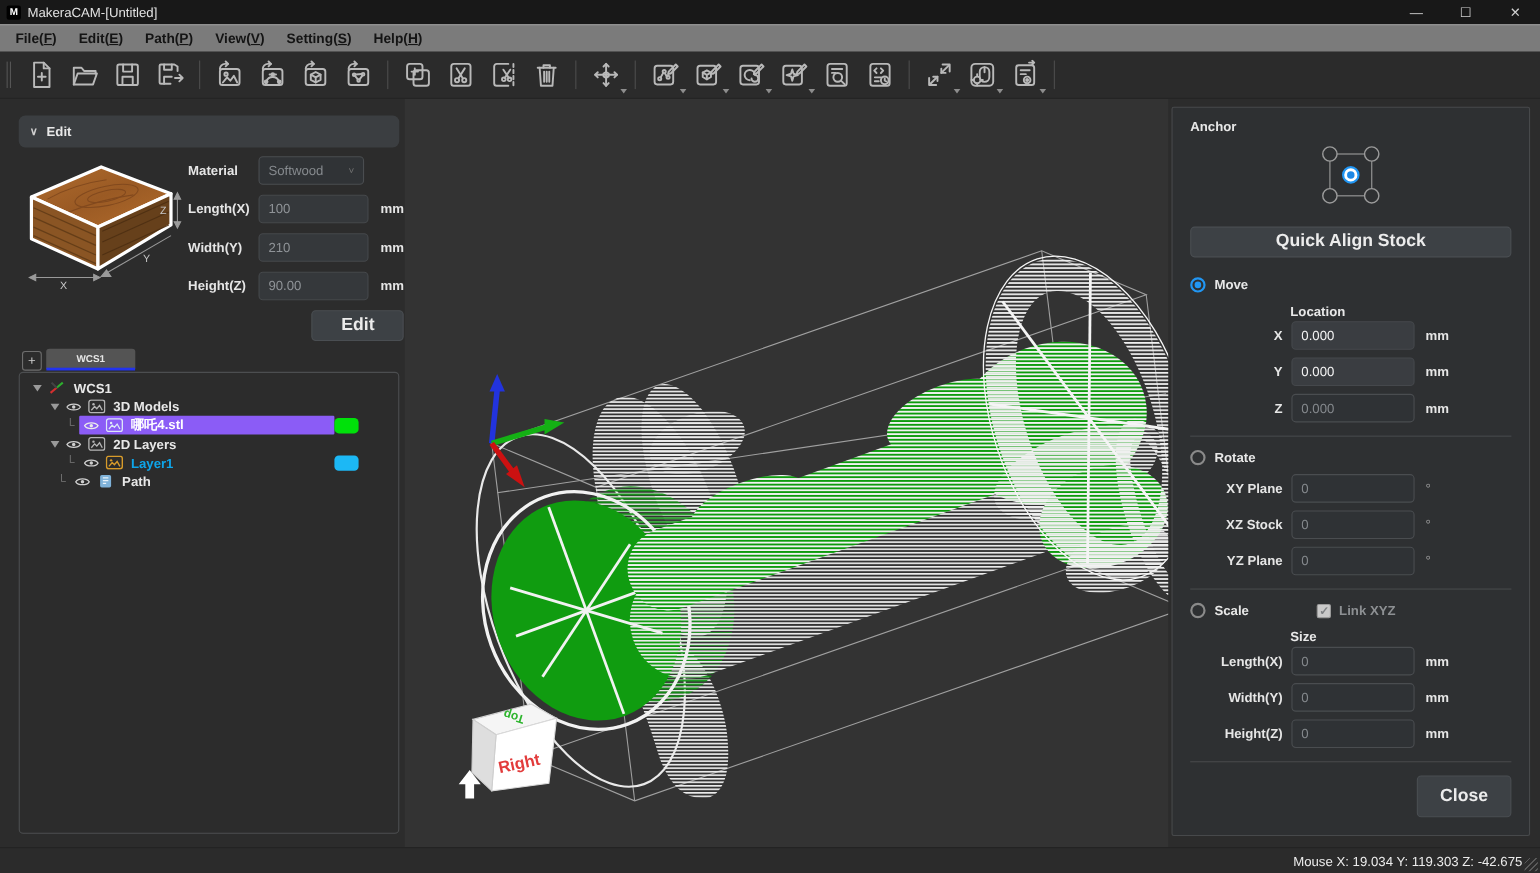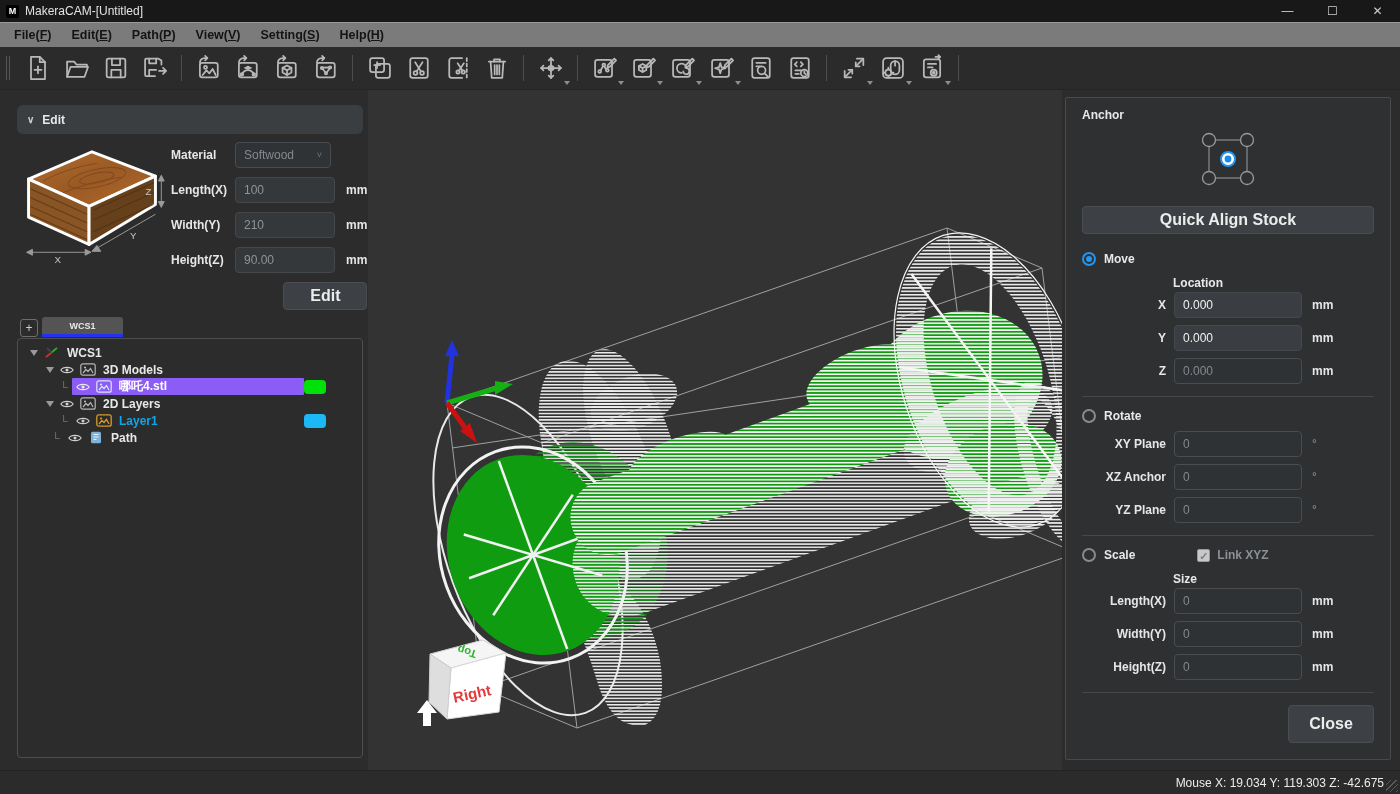--- a/index.html
+++ b/index.html
@@ -69,21 +69,21 @@
 .anchor-widget { display:flex; justify-content:center; margin-top:6px; }
 .qas-btn { width:100%; height:28px; margin-top:12px; }
 .radio-row { display:flex; align-items:center; margin-top:18px; }
 .radio { width:14px; height:14px; border-radius:50%; border:2px solid #8a8a8a; margin-right:8px; position:relative; }
 .radio.on { border-color:#2196f3; }
 .radio.on::after { content:""; position:absolute; left:2px; top:2px; width:6px; height:6px; border-radius:50%; background:#2196f3; }
 .radio-label { font-weight:600; color:#e8e8e8; }
 .group-label { margin:10px 0 2px 91px; font-weight:600; color:#e8e8e8; }
 .prow { display:flex; align-items:center; margin-bottom:7px; }
 .plabel { width:84px; text-align:right; margin-right:8px; font-weight:600; color:#e6e6e6; }
-.pinput { width:128px; height:26px; border-radius:4px; font-size:12px; padding:0 8px; }
+.pinput { width:112px; height:26px; border-radius:4px; font-size:12px; padding:0 8px; }
 .pinput.filled { background:#3a3d41; border:1px solid #45484c; color:#f2f2f2; }
 .pinput.ghost { background:#2f3235; border:1px solid #4a4d50; color:#84888c; }
 .punit { margin-left:10px; font-weight:700; color:#e6e6e6; }
 .punit.deg { font-weight:400; color:#9a9a9a; }
 .rsep { border:none; border-top:1px solid #47494b; margin:12px 0; }
 .link-box { display:flex; align-items:center; margin-left:62px; }
 .cb { width:13px; height:13px; background:#c9c9c9; border:1px solid #9a9a9a; border-radius:2px; color:#7e8184; font-size:11px; line-height:12px; text-align:center; font-weight:700; margin-right:7px; }
 .link-label { color:#8d9093; font-weight:600; }
 .close-btn { display:block; margin-left:auto; margin-top:12px; width:86px; height:38px;text-align:center; }
 
@@ -636,21 +636,21 @@
       <span class="radio"></span>
       <span class="radio-label">Rotate</span>
     </div>
     <div style="height:8px;"></div>
     <div class="prow">
       <span class="plabel">XY Plane</span>
       <input class="pinput ghost" value="0" style="">
       <span class="punit deg">°</span>
     </div>
     <div class="prow">
-      <span class="plabel">XZ Anchor</span>
+      <span class="plabel">XZ Stock</span>
       <input class="pinput ghost" value="0" style="">
       <span class="punit deg">°</span>
     </div>
     <div class="prow">
       <span class="plabel">YZ Plane</span>
       <input class="pinput ghost" value="0" style="">
       <span class="punit deg">°</span>
     </div>
 
     <hr class="rsep">

